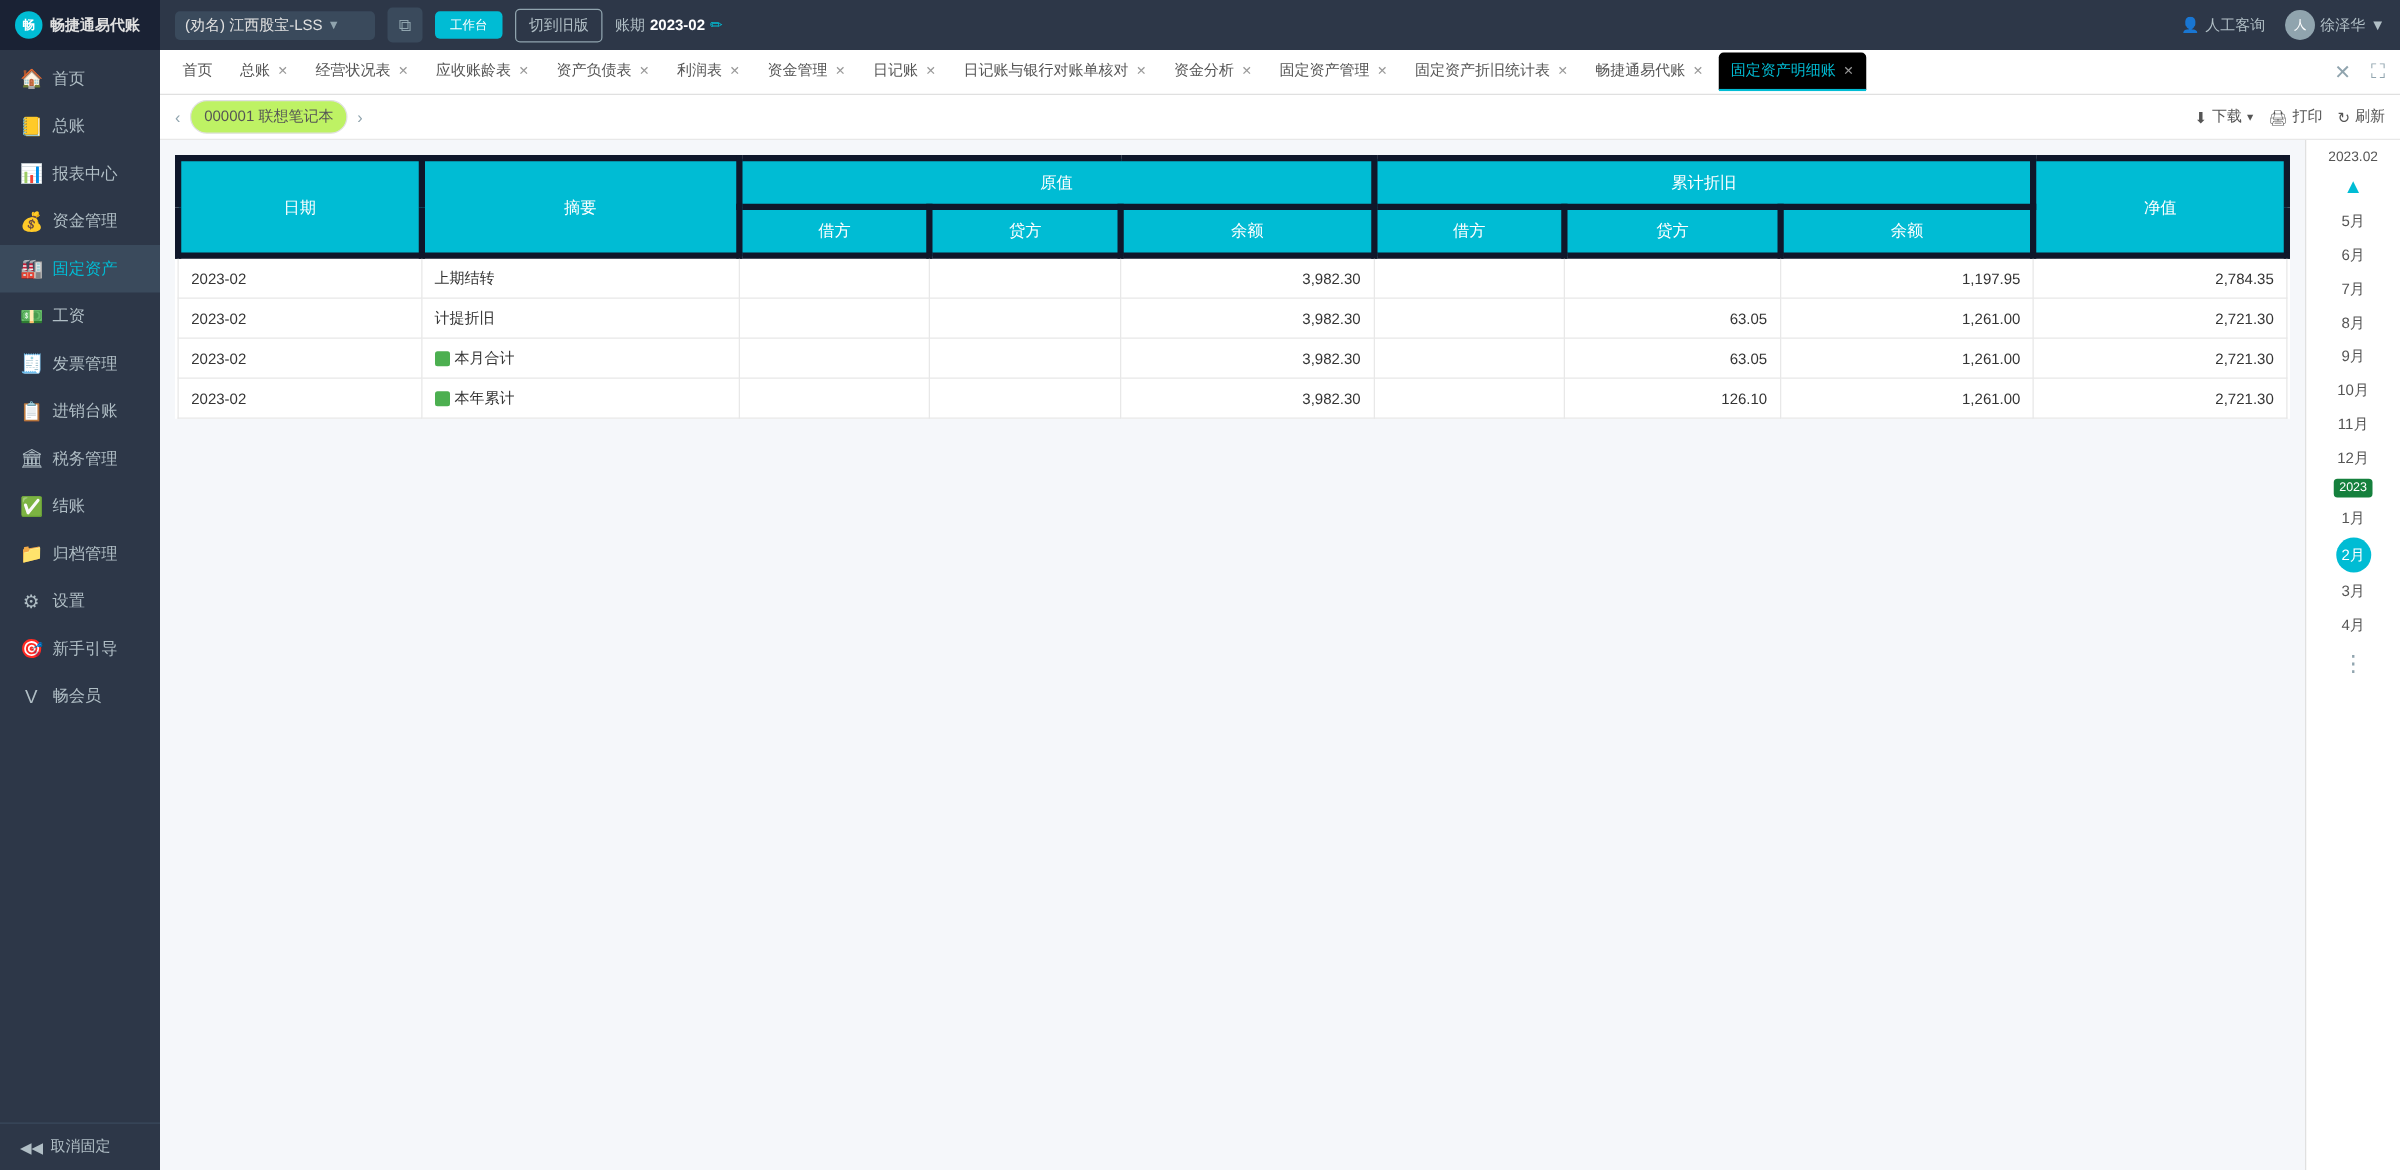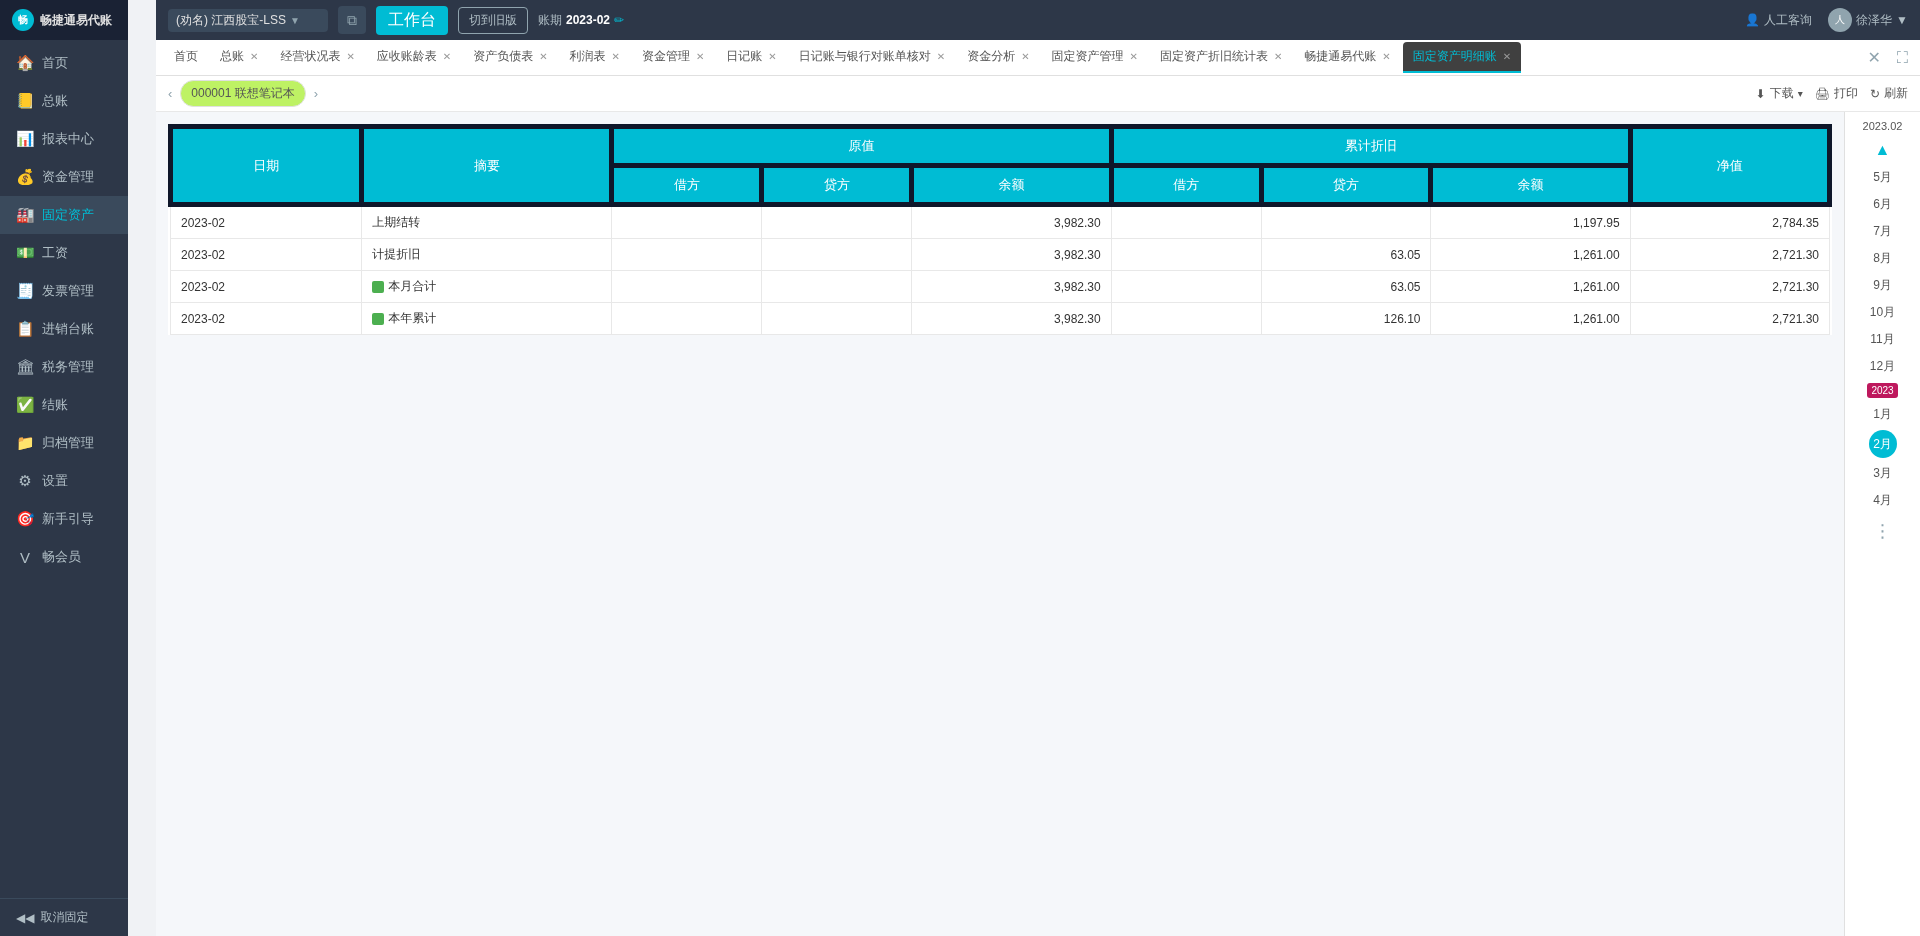--- a/index.html
+++ b/index.html
@@ -48,21 +48,20 @@
       display: flex; align-items: center; gap: 6px;
       cursor: pointer; color: #b0bec5; font-size: 12px;
     }
 
     
     .main-area {
       flex: 1;
       display: flex;
       flex-direction: column;
       overflow: hidden;
-      margin-left: 28px;
     }
 
     
     .top-header {
       height: 40px;
       background: #2d3748;
       display: flex;
       align-items: center;
       padding: 0 12px;
       gap: 10px;
@@ -75,21 +74,21 @@
       min-width: 160px;
     }
     .company-selector .arrow { font-size: 10px; color: #90a4ae; }
     .copy-btn {
       width: 28px; height: 28px; background: #3a4a5c; border-radius: 4px;
       display: flex; align-items: center; justify-content: center;
       cursor: pointer; color: #90a4ae; font-size: 14px;
     }
     .workbench-btn {
       background: #00bcd4; color: #fff; border: none;
-      padding: 4px 12px; border-radius: 4px; cursor: pointer; font-size: 16px;
+      padding: 4px 12px; border-radius: 4px; cursor: pointer; font-size: 10px;
     }
     .switch-old-btn {
       background: transparent; border: 1px solid #90a4ae; color: #b0bec5;
       padding: 4px 10px; border-radius: 4px; cursor: pointer; font-size: 12px;
     }
     .period-info { display: flex; align-items: center; gap: 4px; color: #b0bec5; font-size: 12px; }
     .period-info .edit-icon { cursor: pointer; color: #00bcd4; }
     .header-right { margin-left: auto; display: flex; align-items: center; gap: 16px; }
     .header-service { display: flex; align-items: center; gap: 4px; color: #b0bec5; font-size: 12px; cursor: pointer; }
     .header-user { display: flex; align-items: center; gap: 4px; color: #b0bec5; font-size: 12px; cursor: pointer; }
@@ -107,21 +106,21 @@
       flex-shrink: 0;
       gap: 2px;
     }
     .tab-bar::-webkit-scrollbar { height: 3px; }
     .tab {
       display: flex; align-items: center; gap: 4px;
       padding: 6px 10px; cursor: pointer; font-size: 12px;
       color: #555; white-space: nowrap; border-radius: 4px 4px 0 0;
       border-bottom: 2px solid transparent;
     }
-    .tab.active { color: #00bcd4; border-bottom: 2px solid #00bcd4; background: #404040; }
+    .tab.active { color: #00bcd4; border-bottom: 2px solid #00bcd4; background: #000000; }
     .tab .close { font-size: 10px; color: #999; margin-left: 2px; }
     .tab-bar-actions { margin-left: auto; display: flex; align-items: center; gap: 8px; flex-shrink: 0; }
     .tab-action-btn { cursor: pointer; color: #90a4ae; font-size: 16px; padding: 2px 4px; }
 
     
     .sub-nav {
       height: 36px;
       background: #fff;
       border-bottom: 1px solid #e8e8e8;
       display: flex;
@@ -479,21 +478,21 @@
         <div class="right-panel-year">2023.02</div>
         <div class="right-panel-month arrow-up">▲</div>
         <div class="right-panel-month">5月</div>
         <div class="right-panel-month">6月</div>
         <div class="right-panel-month">7月</div>
         <div class="right-panel-month">8月</div>
         <div class="right-panel-month">9月</div>
         <div class="right-panel-month">10月</div>
         <div class="right-panel-month">11月</div>
         <div class="right-panel-month">12月</div>
-        <div style="background: #be185d; color: rgb(255, 255, 255); border-radius: 3px; padding: 2px 4px; font-size: 10px; text-align: center; margin: 3px auto;">2023</div>
+        <div style="background: #15803d; color: rgb(255, 255, 255); border-radius: 3px; padding: 2px 4px; font-size: 10px; text-align: center; margin: 3px auto;">2023</div>
         <div class="right-panel-month">1月</div>
         <div class="right-panel-month active">2月</div>
         <div class="right-panel-month">3月</div>
         <div class="right-panel-month">4月</div>
         <div class="right-panel-month dot-more">⋮</div>
       </div>
   </div>
 </div>
 
 </body></html>

